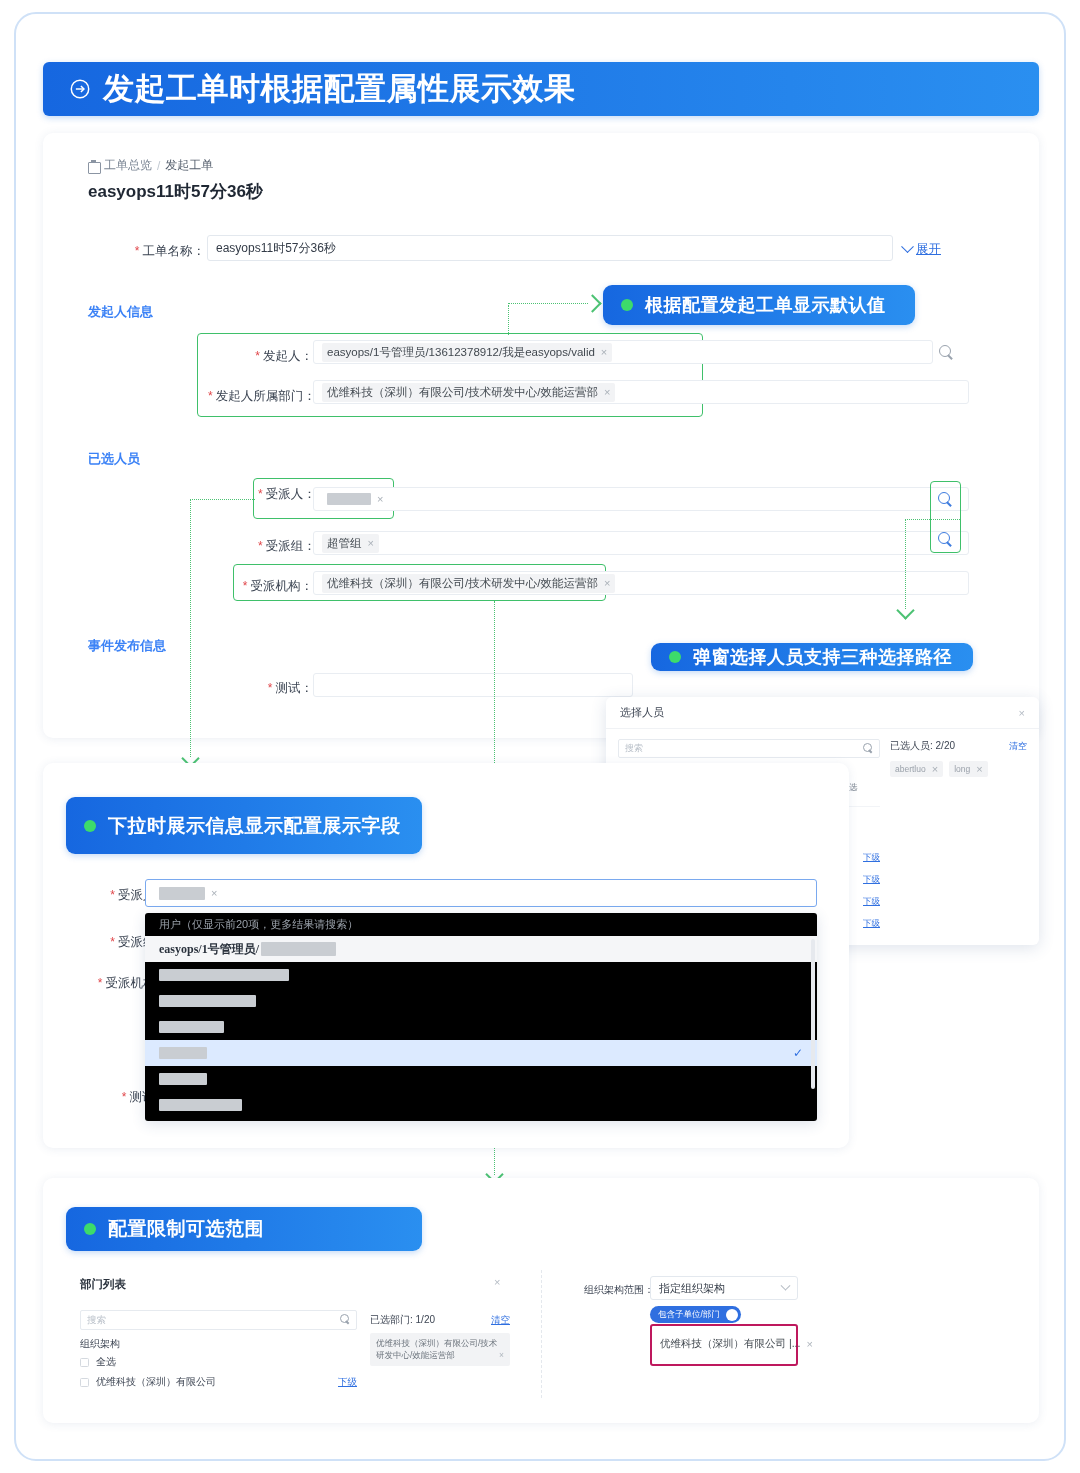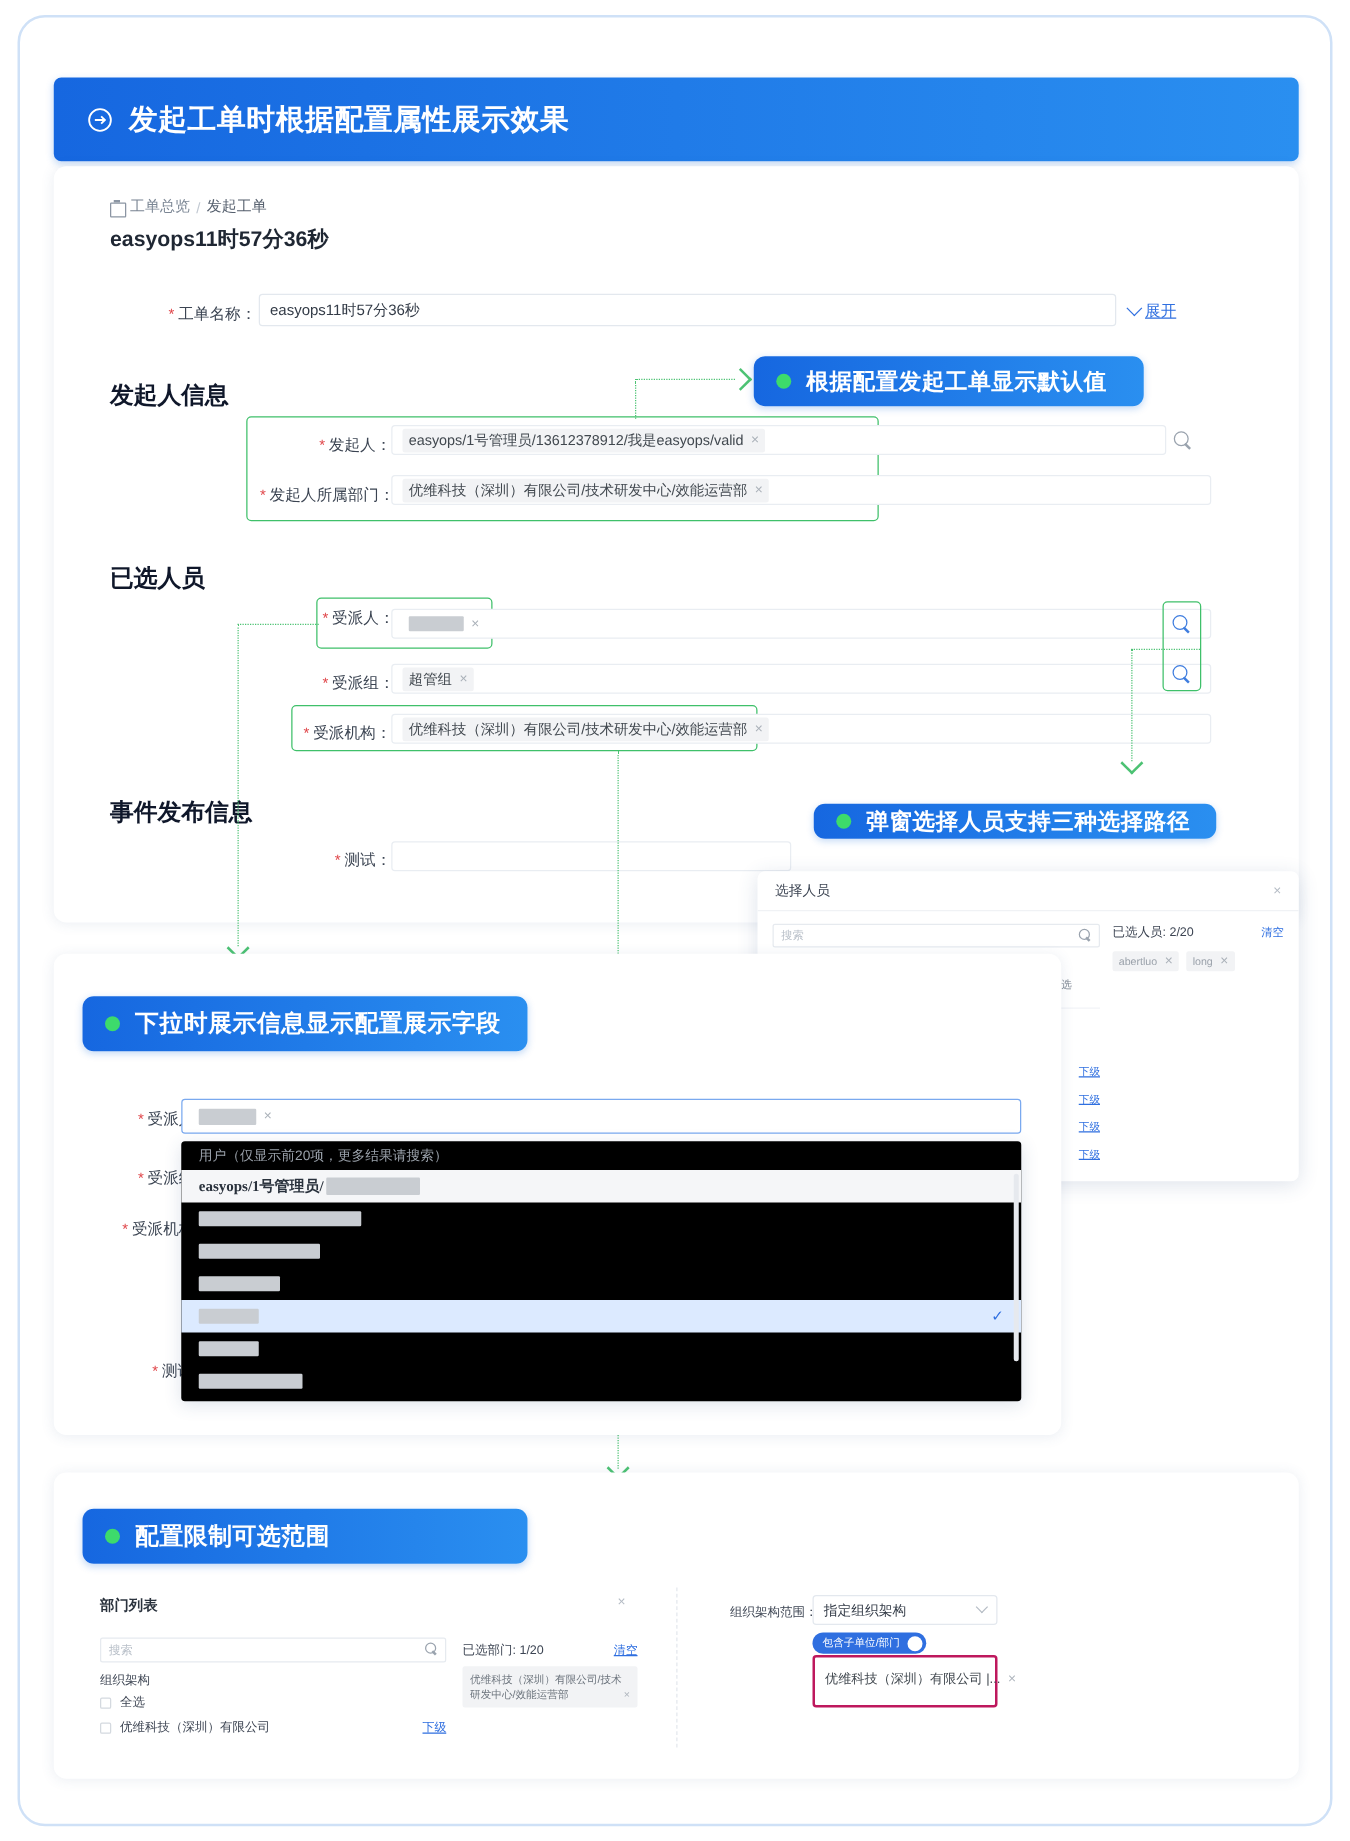--- a/index.html
+++ b/index.html
@@ -38,33 +38,33 @@
   .badge .dot {
     width: 12px; height: 12px; border-radius: 50%;
     background: #3ddb6b; margin-right: 12px; flex: none;
   }
   .badge .arrowglyph {
     width: 22px; height: 22px; margin-right: 12px; flex: none;
   }
   .badge .btext { font-weight: bold; letter-spacing: .5px; }
 
   #badge-header {
-    left: 43px; top: 62px; width: 996px; height: 67px;
-    padding: 0 26px; font-size: 23px; border-radius: 6px;
+    left: 43px; top: 62px; width: 996px; height: 54px;
+    padding: 0 26px; font-size: 31px; border-radius: 6px;
   }
   #badge-default-value {
     left: 603px; top: 285px; width: 312px; height: 40px;
     padding: 0 18px; font-size: 18px;
   }
   #badge-three-paths {
     left: 622px; top: 643px; width: 322px; height: 28px;
     padding: 0 18px; font-size: 18px; margin-left: 29px;
   }
   #badge-dropdown-fields {
-    left: 66px; top: 797px; width: 356px; height: 44px;
+    left: 66px; top: 797px; width: 356px; height: 57px;
     padding: 0 18px; font-size: 19px;
   }
   #badge-limit-range {
     left: 66px; top: 1207px; width: 356px; height: 44px;
     padding: 0 18px; font-size: 19px;
   }
 
   
   .card {
     position: absolute;
@@ -121,21 +121,21 @@
     display: inline-flex; align-items: center;
     background: #f2f3f5; border-radius: 2px;
     padding: 2px 5px; font-size: 11.5px; color: #41484f;
     white-space: nowrap;
   }
   .tag .x { margin-left: 6px; color: #a9b0b8; font-size: 11px; }
   .tag.redact { background: transparent; padding: 2px 5px; }
   .redbar { display: inline-block; height: 12px; background: #c9cdd2; border-radius: 1px; }
 
   .sectlabel {
-    position: absolute; font-size: 19px; color: #0f172a; font-weight: bold;
+    position: absolute; font-size: 13px; color: #3b82f6; font-weight: bold;
   }
 
   .expand-link {
     position: absolute; display: flex; align-items: center; gap: 4px;
     font-size: 12.5px; color: #2f6fe0; cursor: pointer;
   }
   .expand-link .chev {
     width: 9px; height: 9px; border-right: 1.6px solid #2f6fe0;
     border-bottom: 1.6px solid #2f6fe0; transform: rotate(45deg) translate(-2px,-2px);
   }

